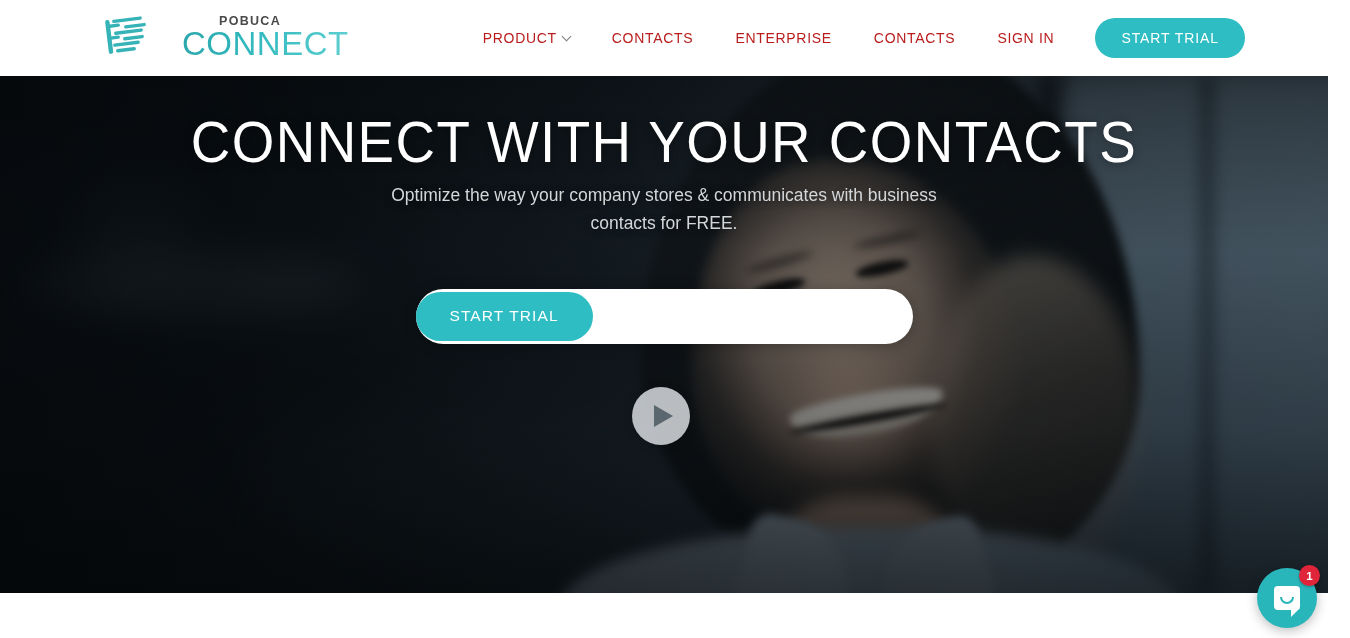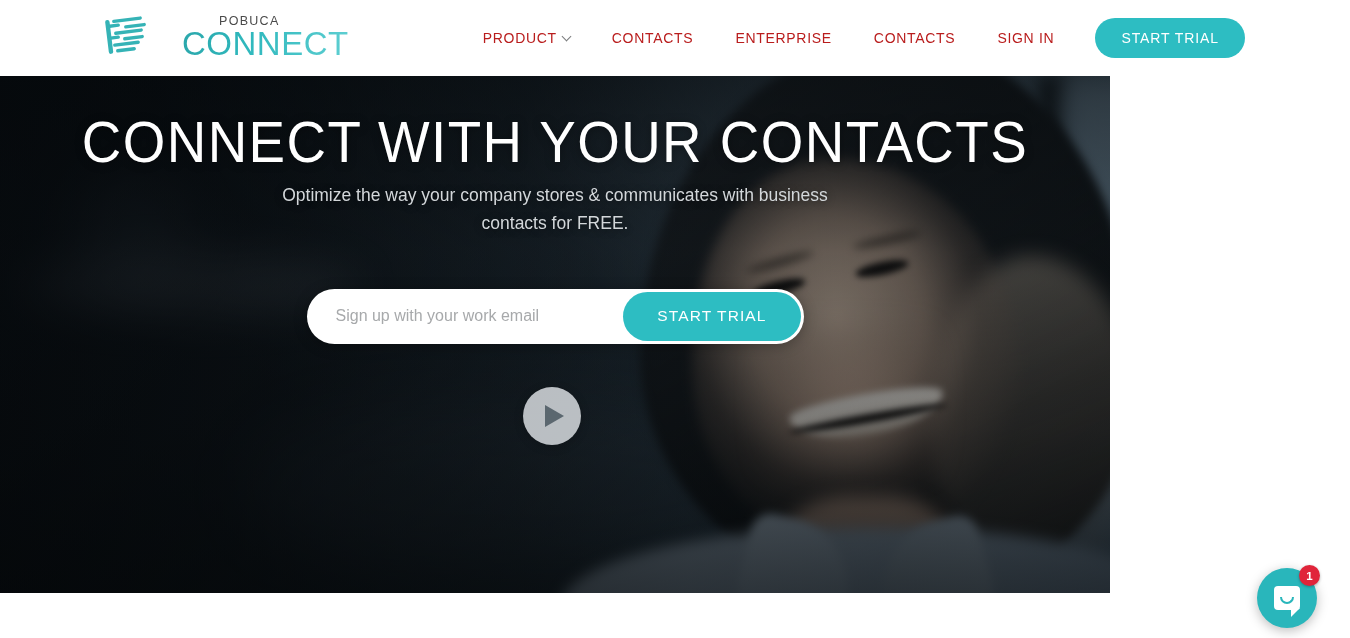--- a/index.html
+++ b/index.html
@@ -28,21 +28,21 @@
     display:block; width:230px; height:48px;
     text-decoration:none; cursor:pointer;
   }
   .logo-mark {
     position:absolute; left:0; top:2px;
     width:46px; height:42px;
   }
   .logo-pobuca {
     position:absolute; left:114px; top:0px;
     font-size:12.5px; letter-spacing:1.3px;
-    color:#4a4a4a; font-weight:400;
+    color:#4a4a4a; font-weight:700;
   }
   .logo-connect {
     position:absolute; left:29px; top:13px;
     font-size:33px; letter-spacing:0.5px;
     font-weight:400; line-height:1;
     background:linear-gradient(100deg,#2ba7ab 0%,#2fb8bd 40%,#5fcfd2 100%);
     -webkit-background-clip:text; background-clip:text;
     -webkit-text-fill-color:transparent; color:#2fb3b8;margin-left:48px;
   }
 
@@ -73,21 +73,21 @@
     background:#2dbdc2;
     color:#ffffff; font-size:14px; letter-spacing:0.9px;
     text-decoration:none; cursor:pointer;
     border:none;
     font-family:inherit;
   }
 
   
   .hero {
     position:absolute; top:76px; left:0;
-    width:1110px; height:517px;
+    width:1328px; height:517px;
     overflow:hidden;
     background:#10161b;
   }
   .hero-bg { position:absolute; inset:0; overflow:hidden; }
 
   
   .bg-base {
     position:absolute; inset:0;
     background:
       radial-gradient(120% 150% at 88% 12%, rgba(125,150,168,0.55) 0%, rgba(60,78,92,0.28) 34%, rgba(0,0,0,0) 62%),
@@ -381,21 +381,20 @@
       <div class="ph-collar-r"></div>
 
       <div class="hero-scrim"></div>
     </div>
 
     <div class="hero-content">
       <h1 class="hero-title">CONNECT WITH YOUR CONTACTS</h1>
       <p class="hero-sub">Optimize the way your company stores &amp; communicates with business contacts for FREE.</p>
 
       <form class="signup">
-        <input class="signup-input" type="email" placeholder="Sign up with your work email" style="">
         <button class="signup-btn" type="submit">START TRIAL</button>
       </form>
 
       <button class="play-btn">
         <span class="play-tri"></span>
       </button>
     </div>
   </section>
 
   <div class="below"></div>

